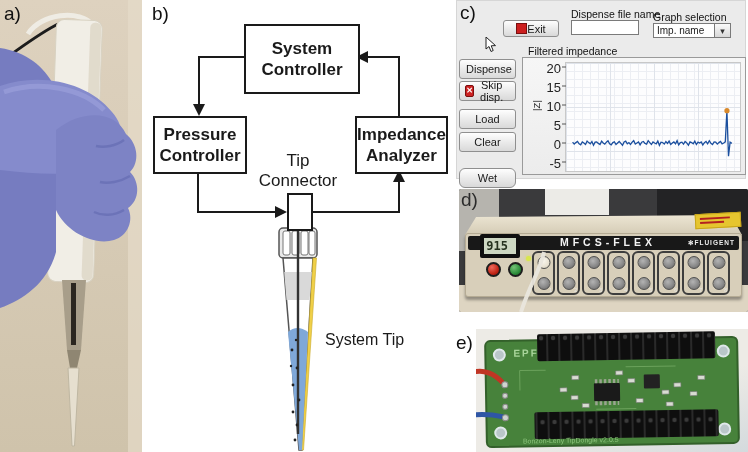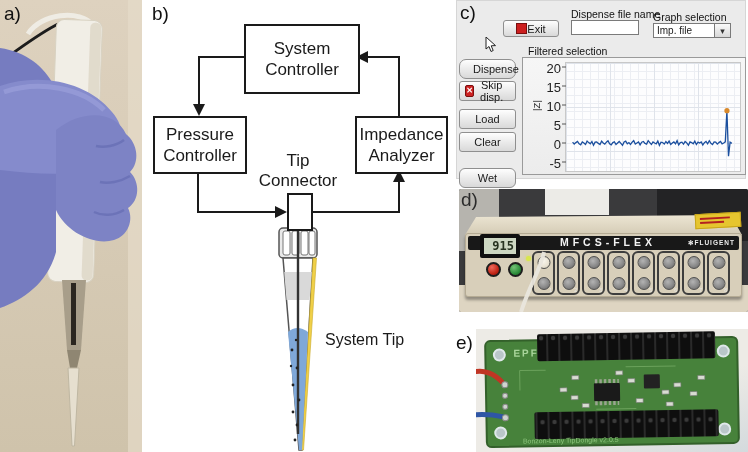--- a/index.html
+++ b/index.html
@@ -7,21 +7,21 @@
        font-family:"Liberation Sans",sans-serif;color:#1a1a1a;}
   .abs{position:absolute;}
   .panel-label{font-size:19px;color:#111;}
 
   
   #panel-a{left:0;top:0;width:142px;height:452px;overflow:hidden;}
   #panel-a-label{left:4px;top:3px;z-index:5;}
 
   
   .diag-box{border:2px solid #1a1a1a;background:#fff;display:flex;flex-direction:column;
-            align-items:center;justify-content:center;font-size:17px;line-height:1.25;text-align:center;}
+            align-items:center;justify-content:center;font-size:17px;line-height:1.25;text-align:center;font-weight:bold;}
   #panel-b-label{left:152px;top:3px;}
   #box-system{left:244px;top:24px;width:112px;height:66px;}
   #box-pressure{left:153px;top:116px;width:90px;height:54px;}
   #box-impedance{left:355px;top:116px;width:89px;height:54px;}
   #tip-connector-label{left:248px;top:151px;width:100px;text-align:center;font-size:17px;line-height:1.2;}
   #box-tipconn{left:287px;top:193px;width:22px;height:34px;border:2px solid #1a1a1a;background:#fff;}
   #sensing-tip-label{left:325px;top:331px;font-size:16px;}
 
   
   #ui-panel{left:456px;top:0;width:290px;height:179px;background:#ebebeb;border:1px solid #d6d6d6;box-sizing:border-box;}
@@ -33,21 +33,21 @@
   .exit-sq{width:9px;height:9px;background:#cc1f1f;border:1px solid #7a0f0f;}
   #file-label{left:114px;top:7px;}
   #file-input{left:114px;top:19px;width:62px;height:13px;border:1px solid #7a7a7a;background:#fff;font-size:10px;padding:0 2px;}
   #graph-label{left:196px;top:10px;}
   #combo{left:196px;top:22px;width:78px;height:15px;display:flex;}
   #combo-text{flex:1;background:#fff;border:1px solid #7a7a7a;font-size:10px;padding:0 3px;line-height:13px;}
   #combo-btn{width:15px;background:linear-gradient(#fafafa,#d8d8d8);border:1px solid #7a7a7a;border-left:none;
              font-size:9px;display:flex;align-items:center;justify-content:center;color:#333;}
   #filtered-label{left:71px;top:44px;}
   .side-btn{left:2px;width:57px;height:20px;}
-  #btn-dispense{top:58px;justify-content:flex-start;padding-left:13px;border-radius:7px;}
+  #btn-dispense{top:58px;justify-content:flex-start;padding-left:6px;}
   #btn-skip{top:80px;justify-content:flex-start;padding-left:5px;}
   #btn-load{top:108px;}
   #btn-clear{top:131px;}
   #btn-wet{top:167px;border-radius:6px;}
   .skip-sq{width:10px;height:10px;background:#cc2222;border:1px solid #7a0f0f;border-radius:2px;color:#fff;
            font-size:8px;line-height:10px;text-align:center;font-weight:bold;}
   #chart-box{left:65px;top:56px;width:224px;height:118px;background:linear-gradient(#f6f6f6,#ececec);
              border:1px solid #9a9a9a;box-sizing:border-box;}
   #plot-area{left:42px;top:4px;width:176px;height:110px;background:#fdfdfe;border:1px solid #c8c8c8;box-sizing:border-box;
     background-image:
@@ -70,21 +70,21 @@
          clip-path:polygon(4% 10%,96% 0%,100% 100%,0% 100%);}
   #d-front{left:6px;top:44px;width:277px;height:64px;background:#d8cfba;border:1px solid #b5ab94;
            border-radius:3px;box-sizing:border-box;box-shadow:0 3px 3px rgba(0,0,0,.35);}
   #d-strip{left:2px;top:2px;width:271px;height:14px;background:#181818;border-radius:2px;}
   #d-model{left:64px;top:2px;width:156px;text-align:center;color:#f2f2f2;font-weight:bold;
            font-size:10.5px;letter-spacing:4px;}
   #d-brand{left:222px;top:5px;color:#ececec;font-size:6.5px;font-weight:bold;letter-spacing:1px;}
   #d-display{left:14px;top:0px;width:40px;height:24px;background:#101010;border-radius:2px;}
   #d-lcd{left:4px;top:4px;width:32px;height:16px;background:#cdd7c2;
          font-family:"DejaVu Sans Mono",monospace;font-size:12px;font-weight:bold;color:#26321f;
-         text-align:right;line-height:16px;padding-right:2px;box-sizing:border-box;}
+         text-align:right;line-height:16px;padding-right:8px;box-sizing:border-box;}
   .round-btn{border-radius:50%;width:15px;height:15px;border:2px solid #1d1d1d;box-sizing:border-box;}
   #d-btn-red{left:20px;top:28px;background:radial-gradient(circle at 35% 30%,#ef6a5c,#c22718 60%,#79100a);}
   #d-btn-green{left:42px;top:28px;background:radial-gradient(circle at 35% 30%,#74c276,#2f8f3c 60%,#17531f);}
   #d-led{left:60px;top:22px;width:5px;height:5px;border-radius:50%;background:#d9e64c;box-shadow:0 0 3px #d9e64c;}
   #channels{left:66px;top:17px;height:46px;display:flex;gap:2px;}
   .chan{width:23px;height:44px;border:2px solid #3e3e3e;border-radius:6px;position:relative;box-sizing:border-box;}
   .port{position:absolute;left:50%;transform:translateX(-50%);width:13px;height:13px;border-radius:50%;
         background:radial-gradient(circle at 40% 35%,#b3b3b3,#8a8a8a 55%,#646464);border:1px solid #4f4f4f;box-sizing:border-box;}
   .port.top{top:3px;} .port.bot{bottom:3px;}
   .chan-num{position:absolute;right:1px;bottom:0px;font-size:5px;color:#e6e6e6;}
@@ -200,25 +200,25 @@
   <button class="abs btn" id="exit-btn">
     <span class="exit-sq"></span>
     <span>Exit</span>
   </button>
 
   <div class="abs ui-label" id="file-label">Dispense file name</div>
   <input class="abs" id="file-input" type="text" value="" style="">
 
   <div class="abs ui-label" id="graph-label">Graph selection</div>
   <div class="abs" id="combo">
-    <div id="combo-text">Imp. file</div>
+    <div id="combo-text">Imp. name</div>
     <div id="combo-btn">▾</div>
   </div>
 
-  <div class="abs ui-label" id="filtered-label">Filtered selection</div>
+  <div class="abs ui-label" id="filtered-label">Filtered impedance</div>
 
   <button class="abs btn side-btn" id="btn-dispense">
     <svg width="10" height="11">
       <rect x="3.5" y="0" width="3" height="4.5" fill="#1e8c1e"></rect>
       <polygon points="0,4.5 10,4.5 5,10.5" fill="#1e8c1e"></polygon>
     </svg>
     <span>Dispense</span>
   </button>
   <button class="abs btn side-btn" id="btn-skip">
     <span class="skip-sq">✕</span>

